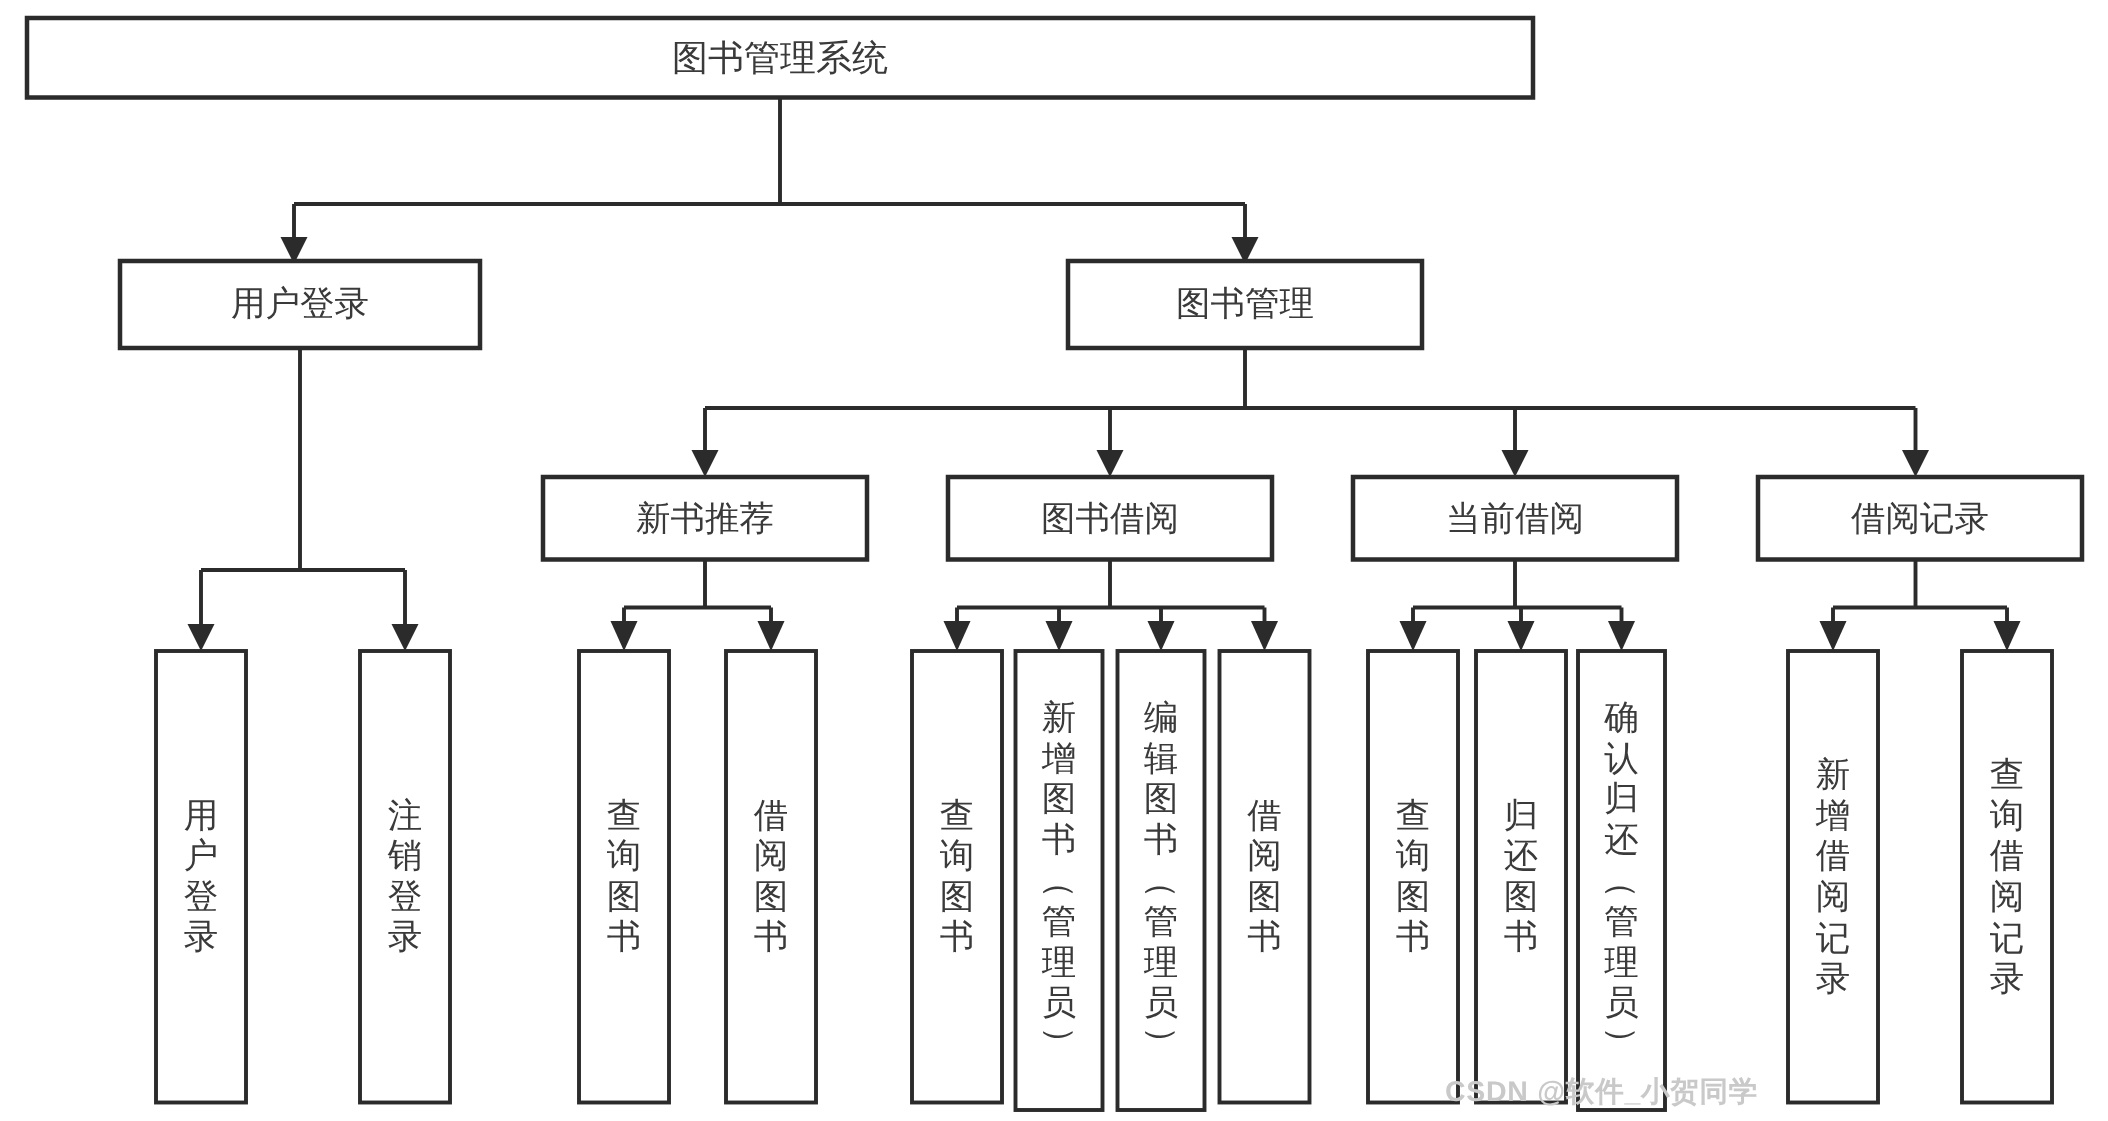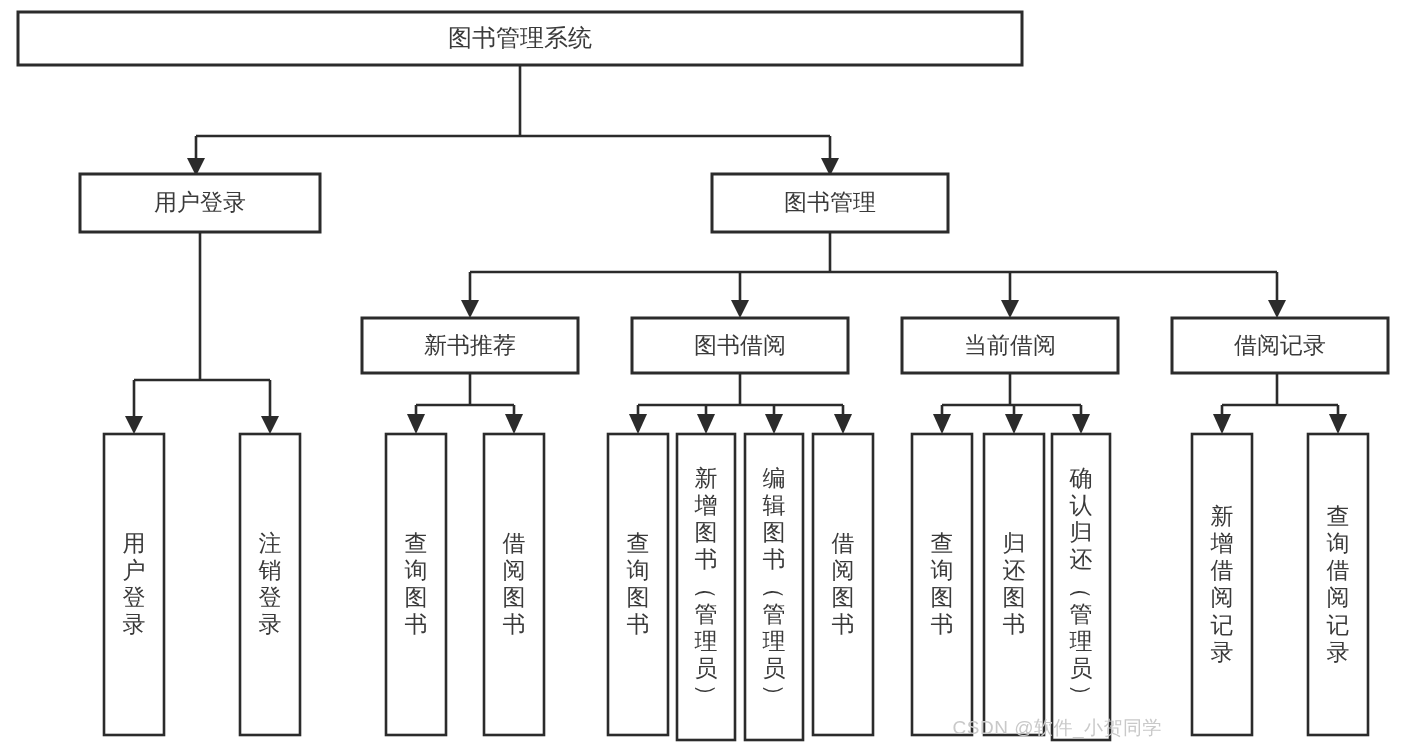--- a/index.html
+++ b/index.html
@@ -69,27 +69,28 @@
   .vlabel span.ch {
     display: block;
     text-align: center;
   }
   .vlabel span.ch.rot {
     transform: rotate(90deg);
     display: block;
   }
   .watermark {
     position: absolute;
-    right: 14px;
+    right: 4px;
     bottom: 6px;
     color: #c9c9c9;
     font-size: 19px;
     font-family: "Liberation Sans", "DejaVu Sans", sans-serif;
     letter-spacing: 0.5px;
     white-space: nowrap;
+    font-weight: bold;
   }
 </style>
 </head>
 <body>
 
 <div id="diagram-root">
 
   <svg class="flowchart" viewBox="0 0 1405 747">
 
     <defs>

